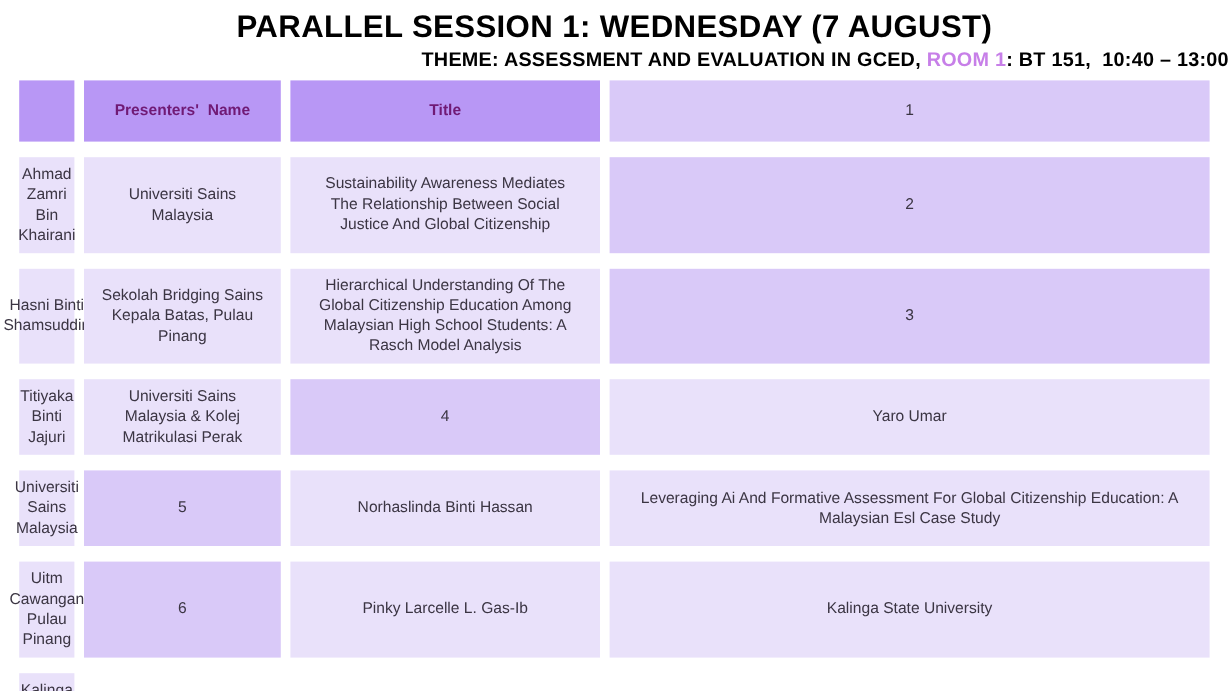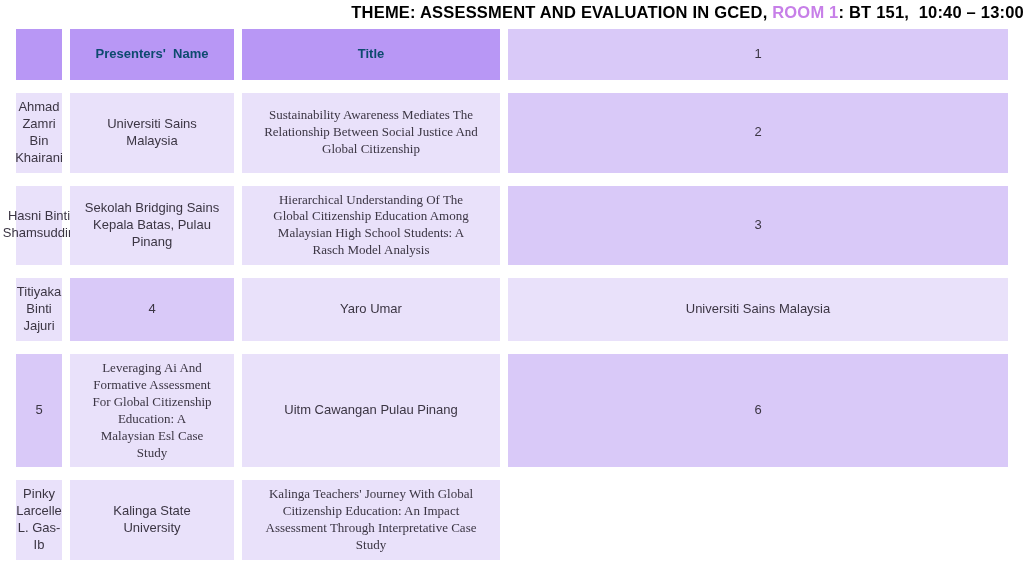--- a/index.html
+++ b/index.html
@@ -50,44 +50,45 @@
     align-items: center;
     justify-content: center;
     text-align: center;
     line-height: 1.3;
   }
 
   .hcell {
     background: #b897f5;
     font-weight: 700;
     font-size: 13px;
-    color: #0c4a6e;
+    color: #701a75;
     white-space: pre;
   }
 
   .idx-cell {
     background: #d9c9f8;
     font-size: 13px;
     color: #3b3543;
   }
 
   .body-cell {
     background: #e9e1fa;
     font-size: 13px;
     color: #3b3543;
     padding: 6px 14px;
   }
 
-  .title-cell { padding: 6px 20px; font-family: Liberation Serif, serif; }
+  .title-cell { padding: 6px 20px; }
 </style>
 </head>
 <body>
 
 <div class="slide">
 
+  <div class="page-title">PARALLEL SESSION 1: WEDNESDAY (7 AUGUST)</div>
 
   <div class="page-subtitle"><span>THEME: ASSESSMENT AND EVALUATION IN GCED, </span><span class="room">ROOM 1</span><span>: BT 151,  10:40 – 13:00</span></div>
 
   <div class="session-table">
 
     <div class="cell hcell"></div>
     <div class="cell hcell">Presenters'  Name</div>
     <div class="cell hcell">Title</div>
 
     <div class="cell idx-cell">1</div>
@@ -95,26 +96,28 @@
     <div class="cell body-cell">Universiti Sains Malaysia</div>
     <div class="cell body-cell title-cell">Sustainability Awareness Mediates The Relationship Between Social Justice And Global Citizenship</div>
 
     <div class="cell idx-cell">2</div>
     <div class="cell body-cell">Hasni Binti Shamsuddin</div>
     <div class="cell body-cell">Sekolah Bridging Sains Kepala Batas, Pulau Pinang</div>
     <div class="cell body-cell title-cell">Hierarchical Understanding Of The Global Citizenship Education Among Malaysian High School Students: A Rasch Model Analysis</div>
 
     <div class="cell idx-cell">3</div>
     <div class="cell body-cell">Titiyaka Binti Jajuri</div>
+    <div class="cell body-cell">Universiti Sains Malaysia &amp; Kolej Matrikulasi Perak</div>
 
     <div class="cell idx-cell">4</div>
     <div class="cell body-cell">Yaro Umar</div>
     <div class="cell body-cell">Universiti Sains Malaysia</div>
 
     <div class="cell idx-cell">5</div>
+    <div class="cell body-cell">Norhaslinda Binti Hassan</div>
     <div class="cell body-cell title-cell">Leveraging Ai And Formative Assessment For Global Citizenship Education: A Malaysian Esl Case Study</div>
     <div class="cell body-cell">Uitm Cawangan Pulau Pinang</div>
 
     <div class="cell idx-cell">6</div>
     <div class="cell body-cell">Pinky Larcelle L. Gas-Ib</div>
     <div class="cell body-cell">Kalinga State University</div>
     <div class="cell body-cell title-cell">Kalinga Teachers' Journey With Global Citizenship Education: An Impact Assessment Through Interpretative Case Study</div>
 
   </div>
 </div>

